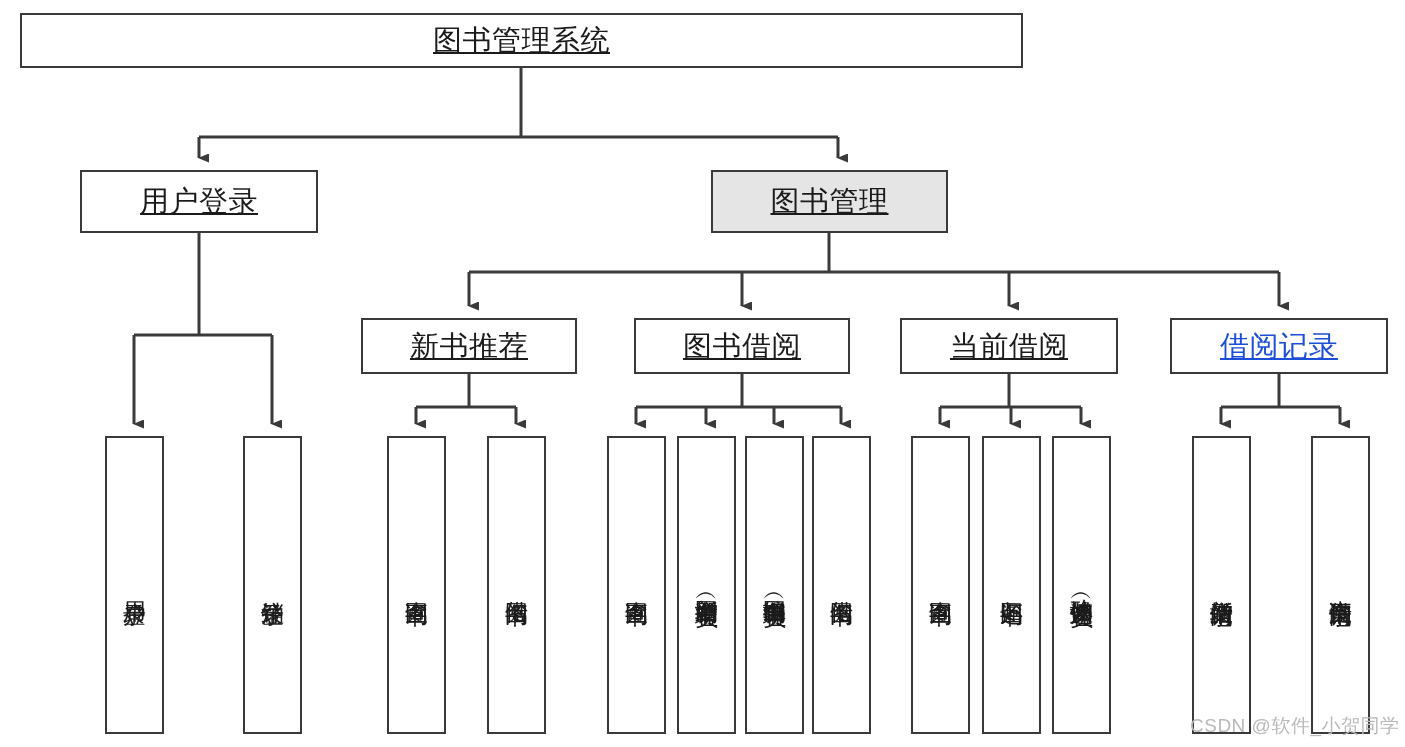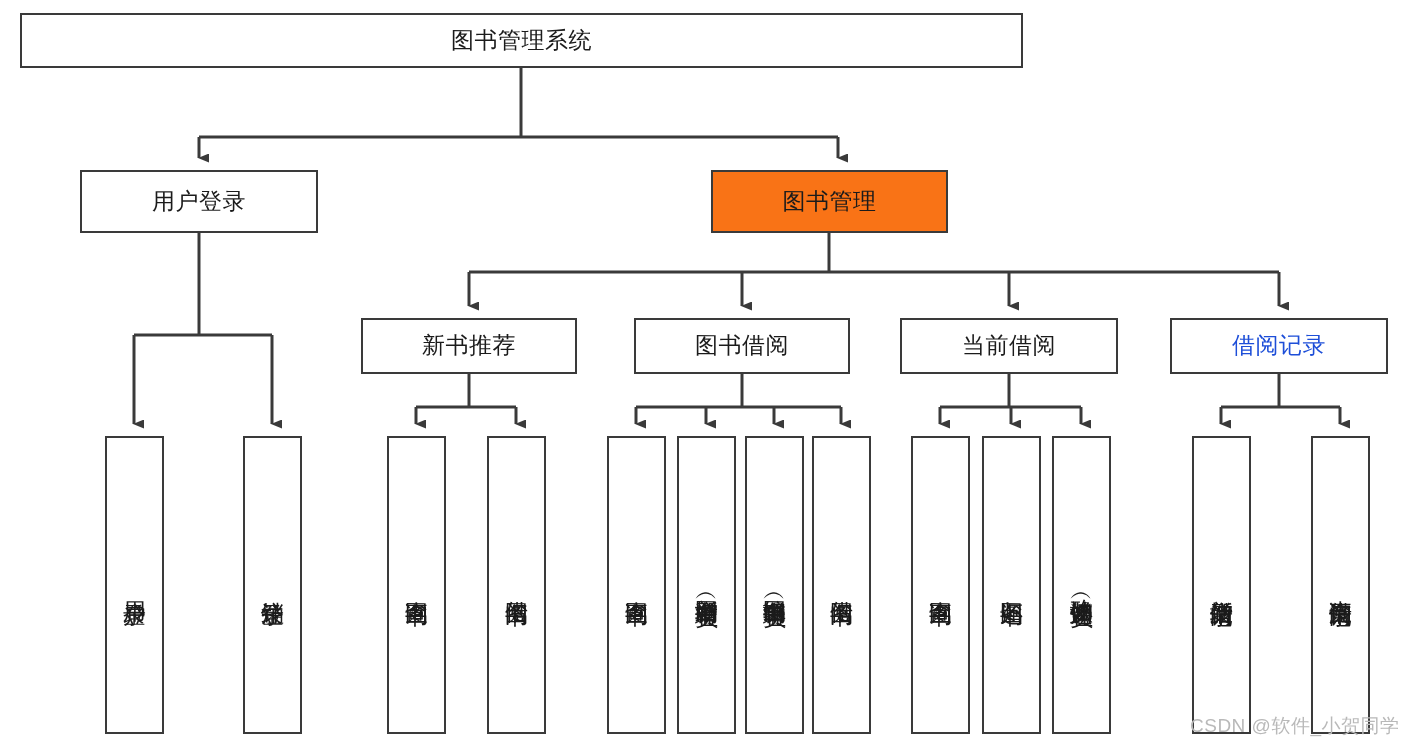--- a/index.html
+++ b/index.html
@@ -30,23 +30,24 @@
     box-sizing: border-box;
     background: #ffffff;
     border: 2px solid #3a3a3a;
     display: flex;
     align-items: center;
     justify-content: center;
     color: #1b1b1b;
     text-align: center;
   }
   .node-h {
-    font-size: 23px;
+    font-size: 29px;
     letter-spacing: 0.5px;
     line-height: 1.2;
+    text-decoration: underline;
   }
   .node-v {
     font-size: 23px;
     line-height: 1.18;
     writing-mode: vertical-rl;
     text-orientation: upright;
     letter-spacing: 1px;
     white-space: nowrap;
     padding: 6px 0;
   }
@@ -117,21 +118,21 @@
     </g>
   </svg>
 
   <div class="node node-h" style="left: 20px; top: 13px; width: 1003px; height: 55px; border-color: rgb(58, 58, 58); background: rgb(255, 255, 255); color: rgb(27, 27, 27);">
     <span>图书管理系统</span>
   </div>
 
   <div class="node node-h" style="left: 80px; top: 170px; width: 238px; height: 63px; border-color: rgb(58, 58, 58); background: rgb(255, 255, 255); color: rgb(27, 27, 27);">
     <span>用户登录</span>
   </div>
-  <div class="node node-h" style="left: 711px; top: 170px; width: 237px; height: 63px; border-color: rgb(58, 58, 58); background: #f97316; color: rgb(27, 27, 27);">
+  <div class="node node-h" style="left: 711px; top: 170px; width: 237px; height: 63px; border-color: rgb(58, 58, 58); background: #e5e5e5; color: rgb(27, 27, 27);">
     <span>图书管理</span>
   </div>
 
   <div class="node node-h" style="left: 361px; top: 318px; width: 216px; height: 56px; border-color: rgb(58, 58, 58); background: rgb(255, 255, 255); color: rgb(27, 27, 27); align-items: center;">
     <span>新书推荐</span>
   </div>
   <div class="node node-h" style="left: 634px; top: 318px; width: 216px; height: 56px; border-color: rgb(58, 58, 58); background: rgb(255, 255, 255); color: rgb(27, 27, 27);">
     <span>图书借阅</span>
   </div>
   <div class="node node-h" style="left: 900px; top: 318px; width: 218px; height: 56px; border-color: rgb(58, 58, 58); background: rgb(255, 255, 255); color: rgb(27, 27, 27);">

